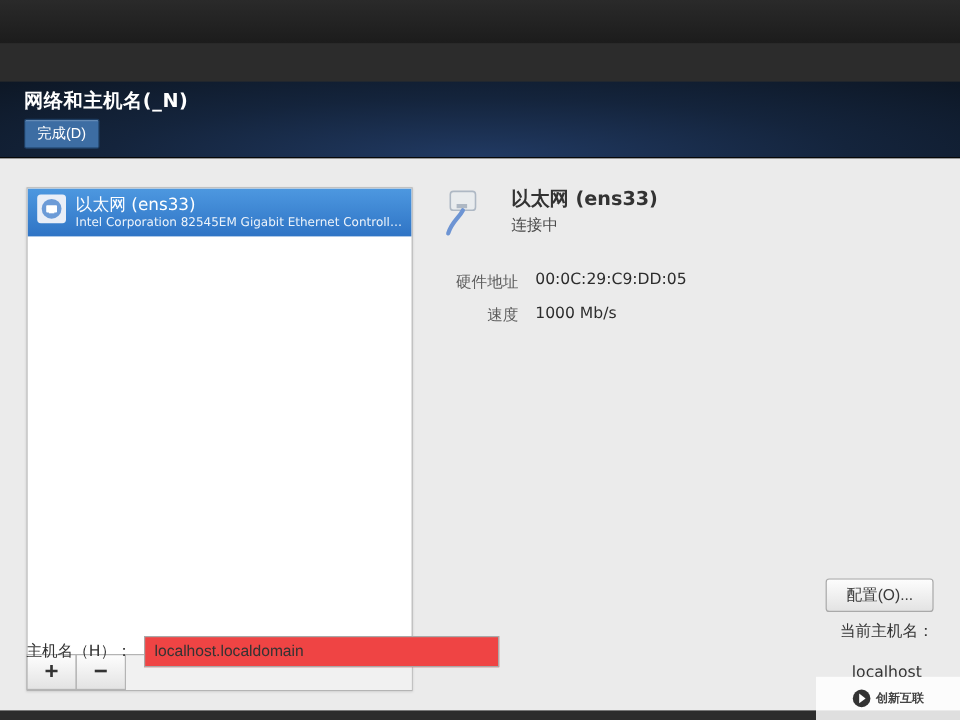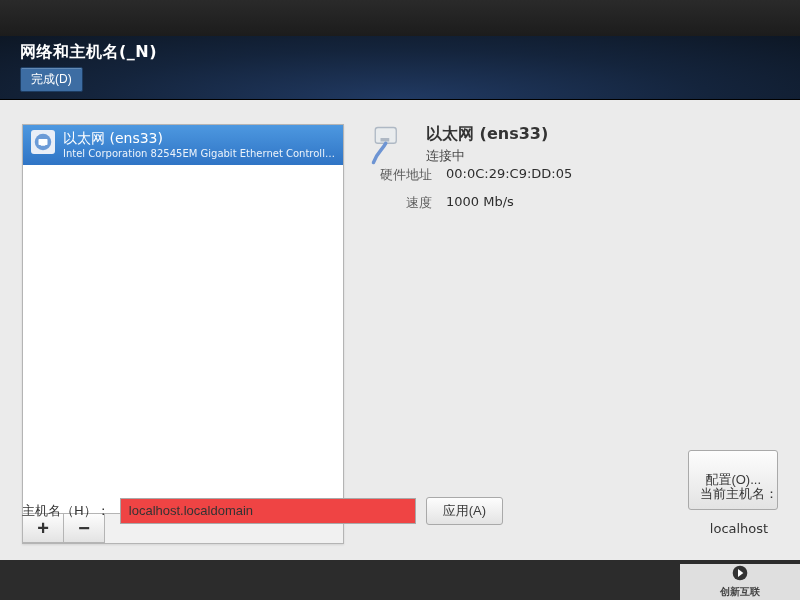--- a/index.html
+++ b/index.html
@@ -6,20 +6,21 @@
   body { width: 800px; height: 600px; overflow: hidden; font-family: "DejaVu Sans", Arial, sans-serif; font-size: 13px; background: #2c2c2c; }
 
   .topbar { width: 100%; height: 36px; background: linear-gradient(to bottom, #2a2a2a, #1c1c1c); }
 
   .banner {
     position: relative;
     width: 100%; height: 64px;
     background: radial-gradient(ellipse at 50% 100%, #213a63, #14243c 55%, #0d1725 100%);
     color: #fff;
     border-bottom: 1px solid #000;
+    margin-top: 32px;
   }
   .banner-left { position: absolute; left: 20px; top: 6px; }
   .banner-title { font-size: 16px; font-weight: 600; color: #fff; letter-spacing: 0.5px; }
   .done-btn {
     display: inline-block;
     margin-top: 4px;
     background: #3d6da3;
     border: 1px solid #1d3c61;
     color: #fff;
     font-size: 12px;
@@ -75,28 +76,28 @@
 
   .switch-box { position: absolute; right: 0; top: 0; border: 3px solid #e33027; padding: 8px 6px; }
   .switch {
     width: 92px; height: 24px; border: 1px solid #7b7b7b; border-radius: 2px;
     display: flex; align-items: stretch; overflow: hidden; background: #fff;
     box-shadow: inset 0 1px 2px rgba(0,0,0,0.15);
   }
   .switch-on { flex: 1; background: #3670b7; color: #fff; font-size: 11px; display: flex; align-items:center; justify-content:center; }
   .switch-knob { width: 42px; background: linear-gradient(#fdfdfd,#e4e4e4); border-left: 1px solid #999; }
 
-  .details { }
+  .details { margin-top: 28px; }
   .detail-row { display: flex; gap: 14px; margin-bottom: 10px; font-size: 13px; }
   .detail-label { width: 62px; text-align: right; color: #5c5c5c; }
   .detail-value { color: #2d2d2d; }
 
   .cfg-btn {
     position: absolute; right: 22px; top: 350px;
-    padding: 20px 16px; background: linear-gradient(#fdfdfd,#e3e3e3);
+    padding: 4px 16px; background: linear-gradient(#fdfdfd,#e3e3e3);
     border: 1px solid #a9a9a9; border-radius: 3px; color: #3a3a3a; font-size: 13px; margin-left: 46px;
   }
 
   .hostname-row {
     position: absolute; left: 22px; right: 22px; bottom: 24px;
     display: flex; align-items: center; gap: 10px; font-size: 13px; color: #333;
   }
   .hostname-input {
     width: 296px; height: 26px; padding: 3px 8px; font-size: 13px;
     border: 1px solid #a9a9a9; background: #ef4444; color: #333;
@@ -104,21 +105,21 @@
   .apply-btn, .help-btn2 {
     padding: 4px 16px; background: linear-gradient(#fdfdfd,#e3e3e3);
     border: 1px solid #a9a9a9; border-radius: 3px; color: #3a3a3a; font-size: 13px;
   }
   .current-host { margin-left: auto; display: flex; gap: 18px; align-items: center; flex-direction: column; }
 
   .watermark {
     position: absolute; right: 0; bottom: 0; width: 120px; height: 36px;
     background: rgba(255,255,255,0.85);
     display: flex; align-items: center; justify-content: center;
-    font-size: 10px; color: #444; font-weight: bold; gap: 4px; flex-direction: column;
+    font-size: 10px; color: #444; font-weight: bold; gap: 4px;
   }
 </style>
 </head>
 <body>
 
 <div class="topbar"></div>
 
 <div class="banner">
   <div class="banner-left">
     <div class="banner-title">网络和主机名(_N)</div>
@@ -176,21 +177,20 @@
         <div class="detail-value">1000 Mb/s</div>
       </div>
     </div>
   </div>
 
   <button class="cfg-btn">配置(O)...</button>
 
   <div class="hostname-row">
     <span>主机名（H）：</span>
     <input class="hostname-input" value="localhost.localdomain" style="">
-    <button class="apply-btn">应用(A)</button>
     <div class="current-host">
       <span>当前主机名：</span>
       <span>localhost</span>
     </div>
   </div>
 
 </div>
 
 <div class="watermark">
   <svg width="16" height="16" viewBox="0 0 24 24">

